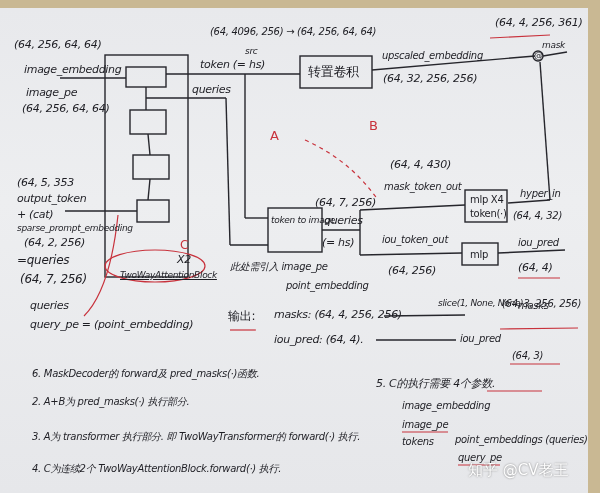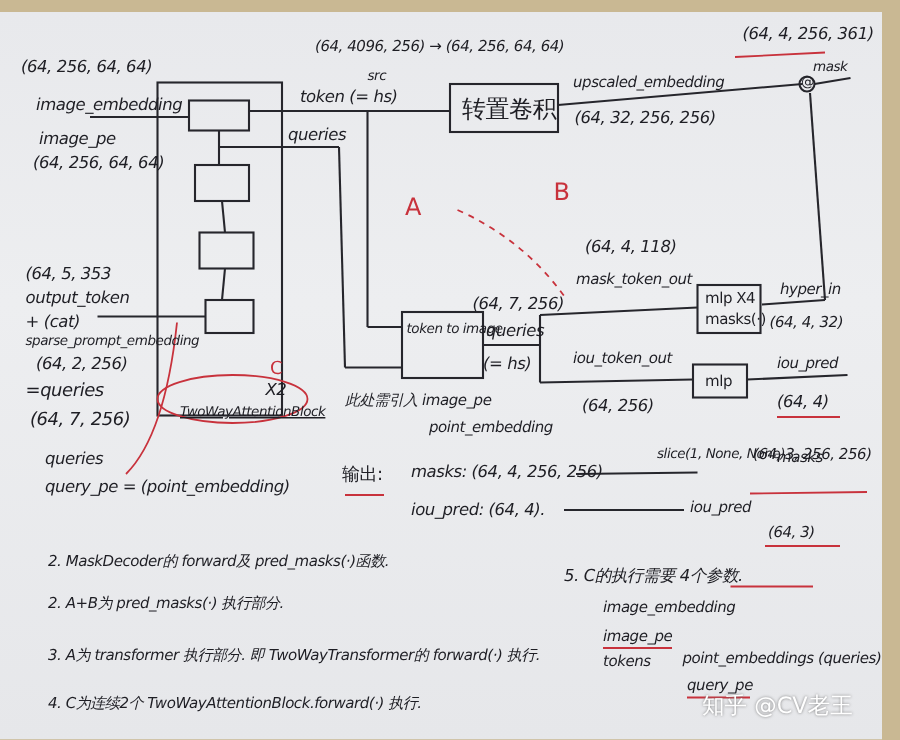--- a/index.html
+++ b/index.html
@@ -2,21 +2,21 @@
 <html><head>
 <meta charset="utf-8">
 <style>
   html,body{margin:0;padding:0;}
   body{width:600px;height:493px;overflow:hidden;background:#c9b893;position:relative;
        font-family:"DejaVu Sans",sans-serif;}
   .paper{position:absolute;left:0;top:8px;width:588px;height:485px;
          background:linear-gradient(180deg,#e8e9ec 0%,#edeef0 40%,#e6e7ea 100%);}
   .hw{position:absolute;font-family:"DejaVu Sans",sans-serif;color:#1e1e24;white-space:nowrap;
       font-style:italic;letter-spacing:-0.3px;}
-  .s11{font-size:11px;} .s10{font-size:10px;} .s9{font-size:9px;} .s12{font-size:12px;} .s13{font-size:16px;}
+  .s11{font-size:11px;} .s10{font-size:10px;} .s9{font-size:9px;} .s12{font-size:12px;} .s13{font-size:13px;}
   .red{color:#c8323c;font-style:normal;}
   svg.lines{position:absolute;left:0;top:0;}
   .watermark{position:absolute;left:468px;top:461px;font-size:15px;color:#ffffff;
              text-shadow:0 0 2px #777;font-style:normal;font-family:"DejaVu Sans",sans-serif;}
 </style>
 </head>
 <body>
 
 <div class="paper"></div>
 
@@ -114,42 +114,42 @@
 <div class="hw s13 red" style="left:270px;top:128px">A</div>
 <div class="hw s13 red" style="left:369px;top:118px">B</div>
 
 <div class="hw s9" style="left:271px;top:215px">token to image</div>
 <div class="hw s11" style="left:324px;top:214px">queries</div>
 <div class="hw s11" style="left:322px;top:236px">(= hs)</div>
 <div class="hw s11" style="left:315px;top:196px">(64, 7, 256)</div>
 <div class="hw s10" style="left:230px;top:260px">此处需引入 image_pe</div>
 <div class="hw s10" style="left:286px;top:280px">point_embedding</div>
 
-<div class="hw s11" style="left:390px;top:158px">(64, 4, 118)</div>
+<div class="hw s11" style="left:390px;top:158px">(64, 4, 430)</div>
 <div class="hw s10" style="left:384px;top:181px">mask_token_out</div>
 <div class="hw s10" style="left:470px;top:194px;font-style:normal">mlp X4</div>
-<div class="hw s10" style="left:470px;top:208px;font-style:normal">masks(·)</div>
+<div class="hw s10" style="left:470px;top:208px;font-style:normal">token(·)</div>
 <div class="hw s10" style="left:520px;top:188px">hyper_in</div>
 <div class="hw s10" style="left:513px;top:210px">(64, 4, 32)</div>
 <div class="hw s10" style="left:382px;top:234px">iou_token_out</div>
 <div class="hw s11" style="left:388px;top:264px">(64, 256)</div>
 <div class="hw s10" style="left:470px;top:249px;font-style:normal">mlp</div>
 <div class="hw s10" style="left:518px;top:237px">iou_pred</div>
 <div class="hw s11" style="left:518px;top:261px">(64, 4)</div>
 
 <div class="hw s12" style="left:228px;top:308px;font-style:normal">输出:</div>
 <div class="hw s11" style="left:274px;top:308px">masks: (64, 4, 256, 256)</div>
 <div class="hw s9" style="left:438px;top:298px">slice(1, None, None)</div>
 <div class="hw s10" style="left:518px;top:300px">masks</div>
 <div class="hw s10" style="left:502px;top:298px">(64, 3, 256, 256)</div>
 <div class="hw s11" style="left:274px;top:333px">iou_pred: (64, 4).</div>
 <div class="hw s10" style="left:460px;top:333px">iou_pred</div>
 <div class="hw s10" style="left:512px;top:350px">(64, 3)</div>
 
-<div class="hw s10" style="left:32px;top:367px">2. MaskDecoder的 forward及 pred_masks(·)函数.</div>
+<div class="hw s10" style="left:32px;top:367px">6. MaskDecoder的 forward及 pred_masks(·)函数.</div>
 <div class="hw s10" style="left:32px;top:395px">2. A+B为 pred_masks(·) 执行部分.</div>
 <div class="hw s10" style="left:32px;top:430px">3. A为 transformer 执行部分. 即 TwoWayTransformer的 forward(·) 执行.</div>
 <div class="hw s10" style="left:32px;top:462px">4. C为连续2个 TwoWayAttentionBlock.forward(·) 执行.</div>
 
 <div class="hw s11" style="left:376px;top:376px">5. C的执行需要 4个参数.</div>
 <div class="hw s10" style="left:402px;top:400px">image_embedding</div>
 <div class="hw s10" style="left:402px;top:419px">image_pe</div>
 <div class="hw s10" style="left:402px;top:436px">tokens</div>
 <div class="hw s10" style="left:455px;top:434px">point_embeddings (queries)</div>
 <div class="hw s10" style="left:458px;top:452px">query_pe</div>

